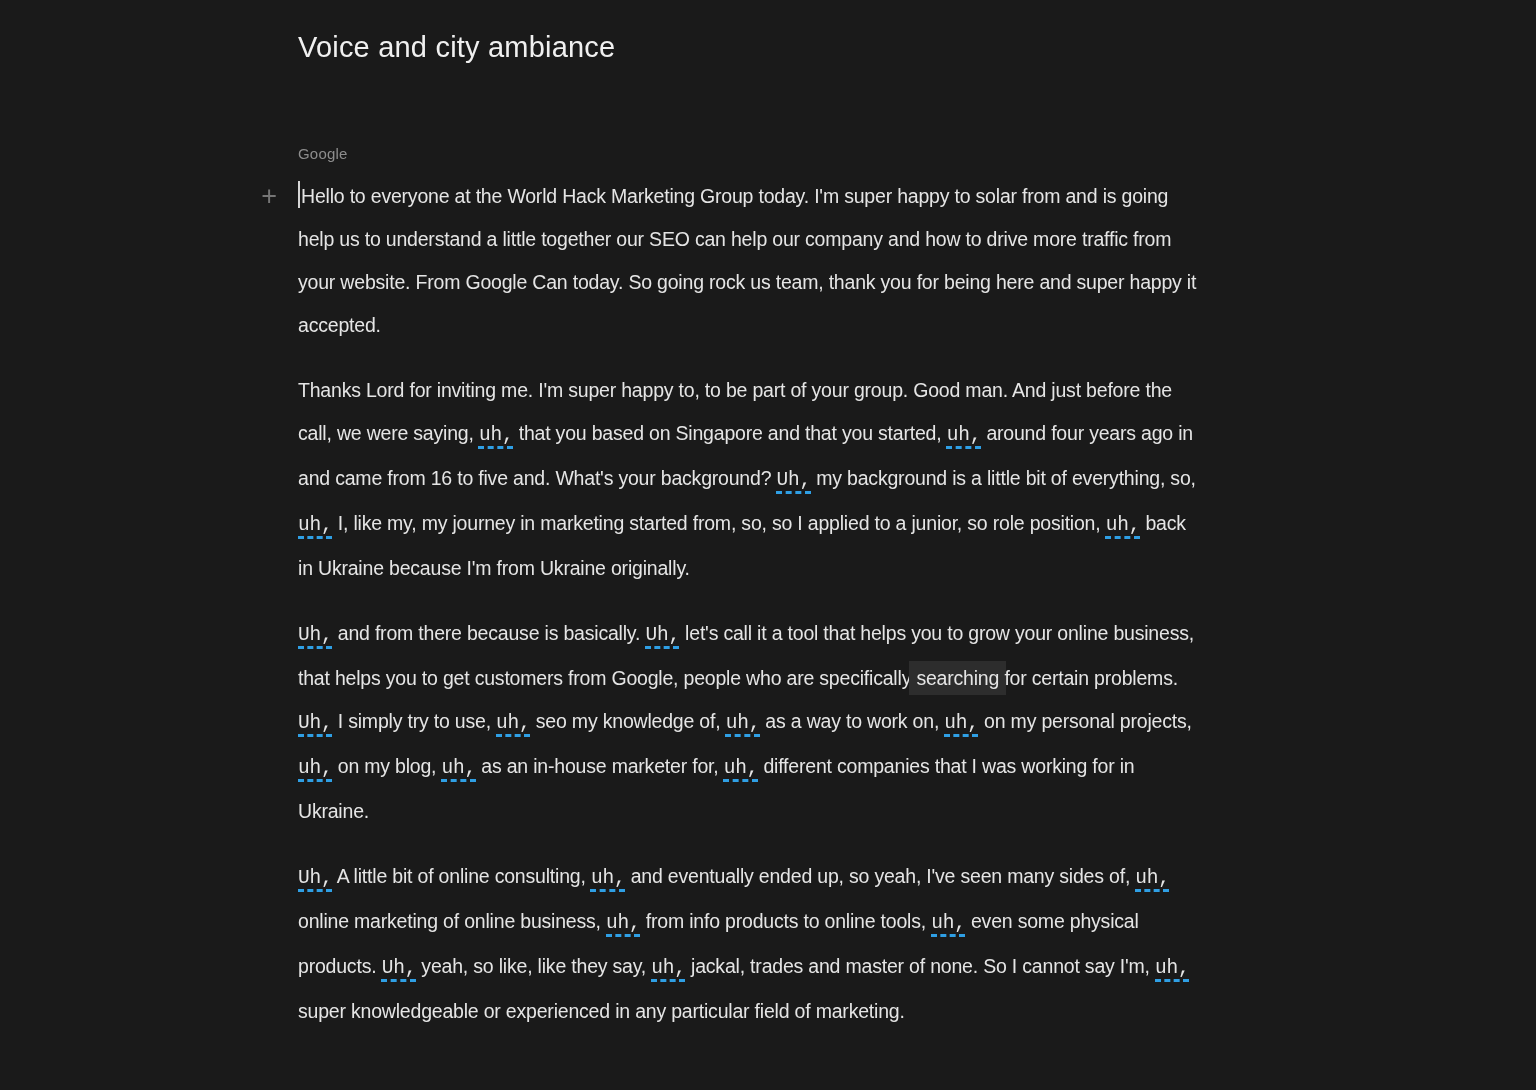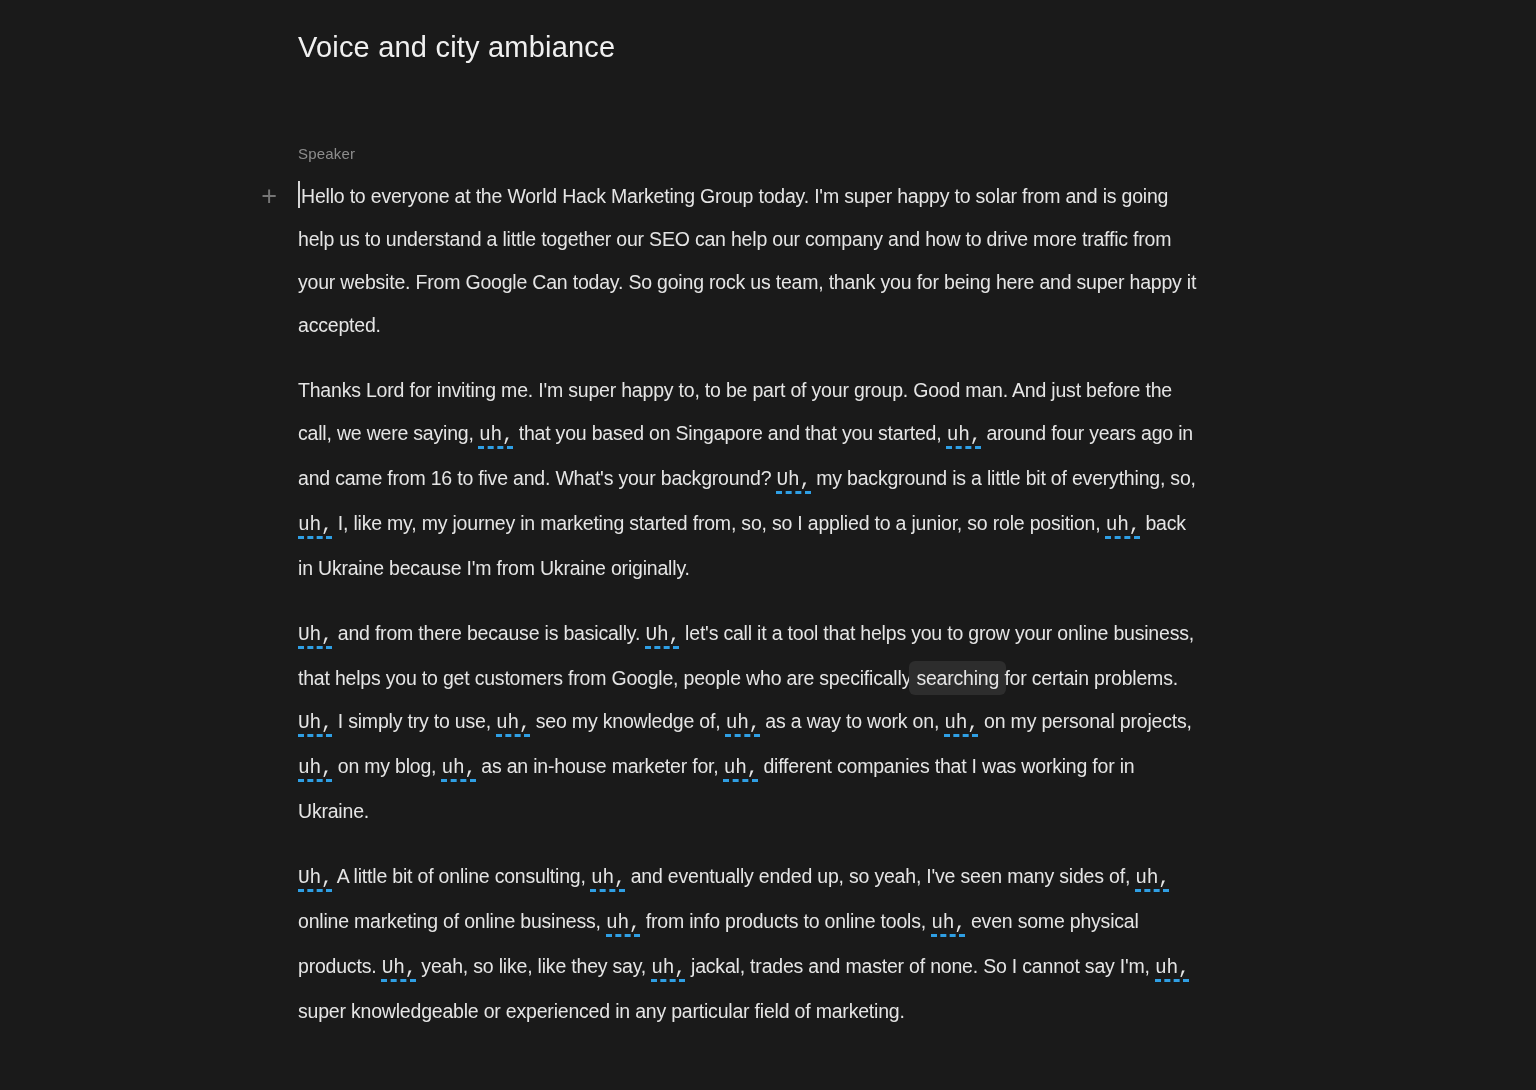--- a/index.html
+++ b/index.html
@@ -56,21 +56,21 @@
     text-decoration: underline;
     text-decoration-style: dashed;
     text-decoration-color: var(--accent);
     text-decoration-thickness: 2.5px;
     text-underline-offset: 6px;
     cursor: pointer;
     font-family: Liberation Mono, monospace;
   }
   .highlight {
     background: var(--highlight);
-    border-radius: 6px;
+    border-radius: 0;
     padding: 6px 7px;
     margin: -6px -7px;
   }
   .caret {
     display: inline-block;
     width: 2px; height: 27px;
     background: var(--caret);
     vertical-align: -5px;
     margin-right: 1px;
   }
@@ -86,20 +86,20 @@
     color: var(--plus);
     cursor: pointer;
     user-select: none;
   }
 </style>
 </head>
 <body>
 
 <div class="doc">
   <h1 class="title">Voice and city ambiance</h1>
-  <div class="speaker">Speaker</div>
+  <div class="speaker">Google</div>
   <div class="paras">
       <p><span class="add-btn">+</span><span class="caret"></span><span>Hello to everyone at the World Hack Marketing Group today. I'm super happy to solar from and is going help us to understand a little together our SEO can help our company and how to drive more traffic from your website. From Google Can today. So going rock us team, thank you for being here and super happy it accepted.</span></p>
       <p><span>Thanks Lord for inviting me. I'm super happy to, to be part of your group. Good man. And just before the call, we were saying, </span><span class="filler">uh,</span><span> that you based on Singapore and that you started, </span><span class="filler">uh,</span><span> around four years ago in and came from 16 to five and. What's your background? </span><span class="filler">Uh,</span><span> my background is a little bit of everything, so, </span><span class="filler">uh,</span><span> I, like my, my journey in marketing started from, so, so I applied to a junior, so role position, </span><span class="filler">uh,</span><span> back in Ukraine because I'm from Ukraine originally.</span></p>
       <p><span class="filler">Uh,</span><span> and from there because is basically. </span><span class="filler">Uh,</span><span> let's call it a tool that helps you to grow your online business, that helps you to get customers from Google, people who are specifically </span><span class="highlight">searching</span><span> for certain problems. </span><span class="filler">Uh,</span><span> I simply try to use, </span><span class="filler">uh,</span><span> seo my knowledge of, </span><span class="filler">uh,</span><span> as a way to work on, </span><span class="filler">uh,</span><span> on my personal projects, </span><span class="filler">uh,</span><span> on my blog, </span><span class="filler">uh,</span><span> as an in-house marketer for, </span><span class="filler">uh,</span><span> different companies that I was working for in Ukraine.</span></p>
       <p><span class="filler">Uh,</span><span> A little bit of online consulting, </span><span class="filler">uh,</span><span> and eventually ended up, so yeah, I've seen many sides of, </span><span class="filler">uh,</span><span> online marketing of online business, </span><span class="filler">uh,</span><span> from info products to online tools, </span><span class="filler">uh,</span><span> even some physical products. </span><span class="filler">Uh,</span><span> yeah, so like, like they say, </span><span class="filler">uh,</span><span> jackal, trades and master of none. So I cannot say I'm, </span><span class="filler">uh,</span><span> super knowledgeable or experienced in any particular field of marketing.</span></p>
     </div>
 </div>
 
 </body></html>

